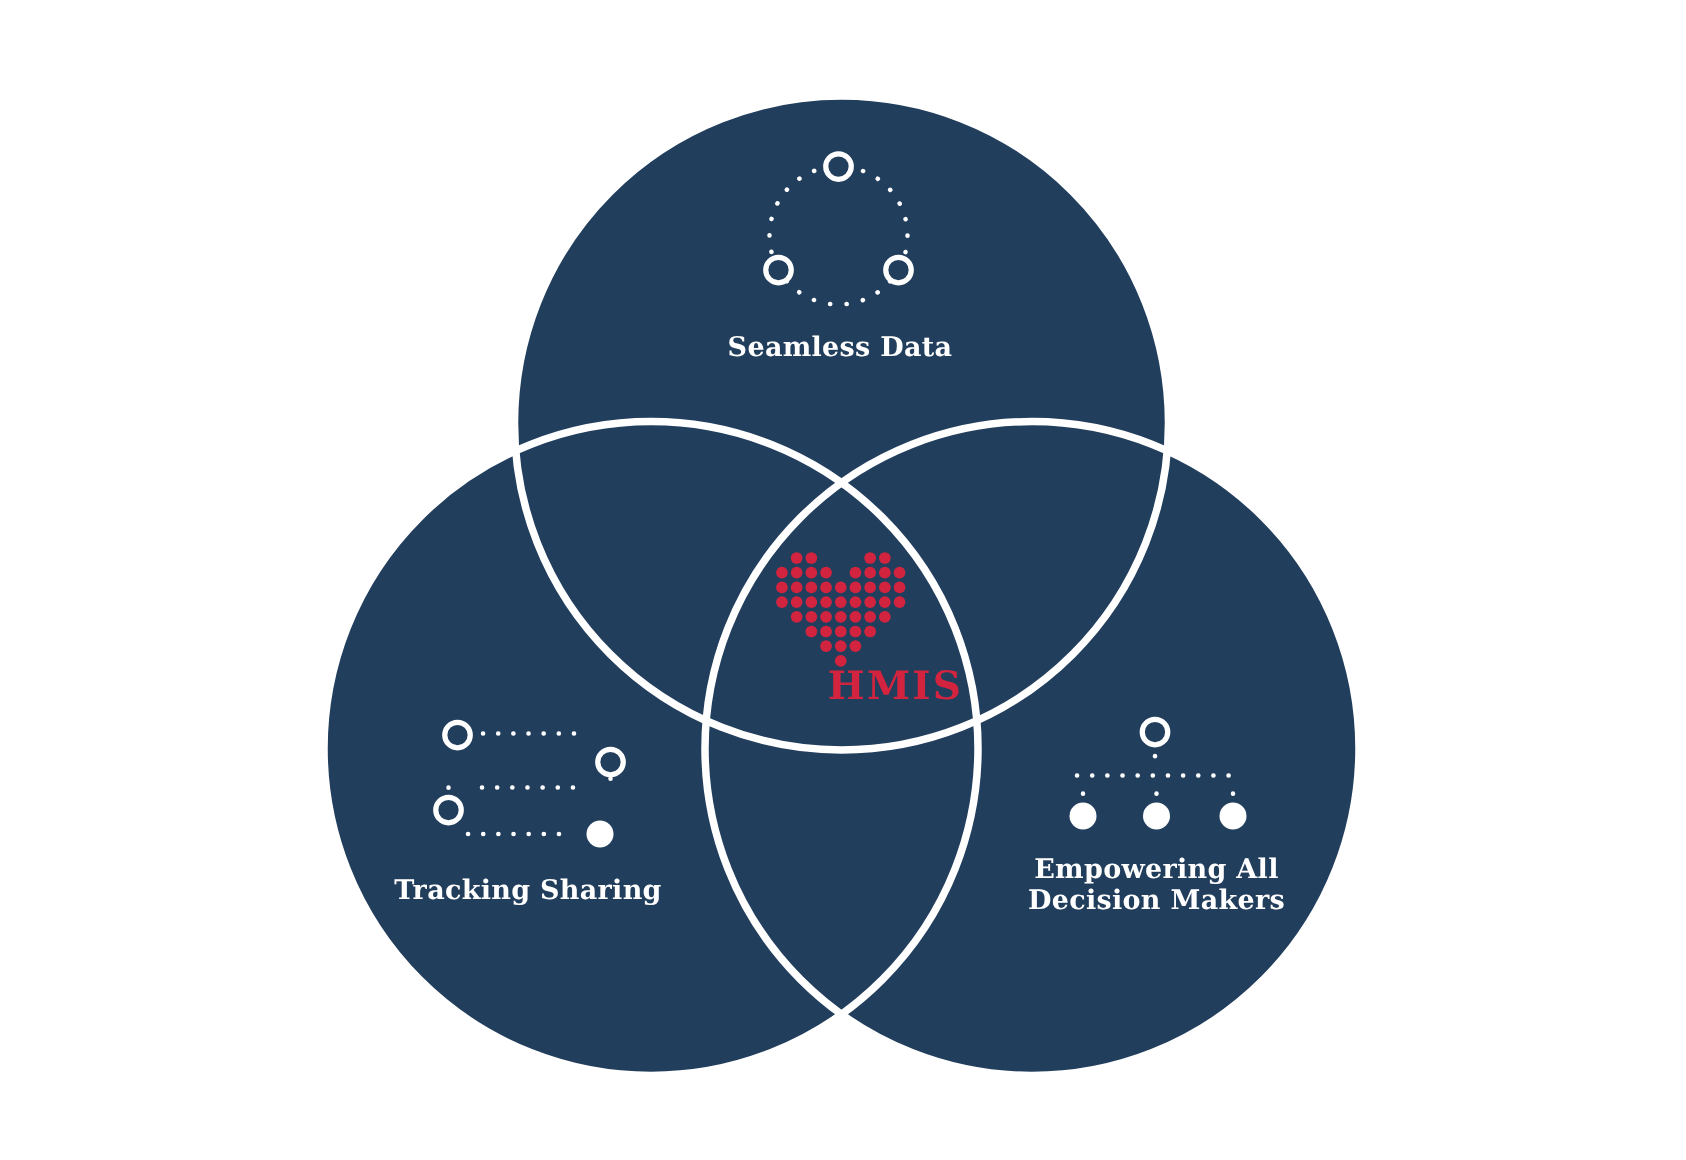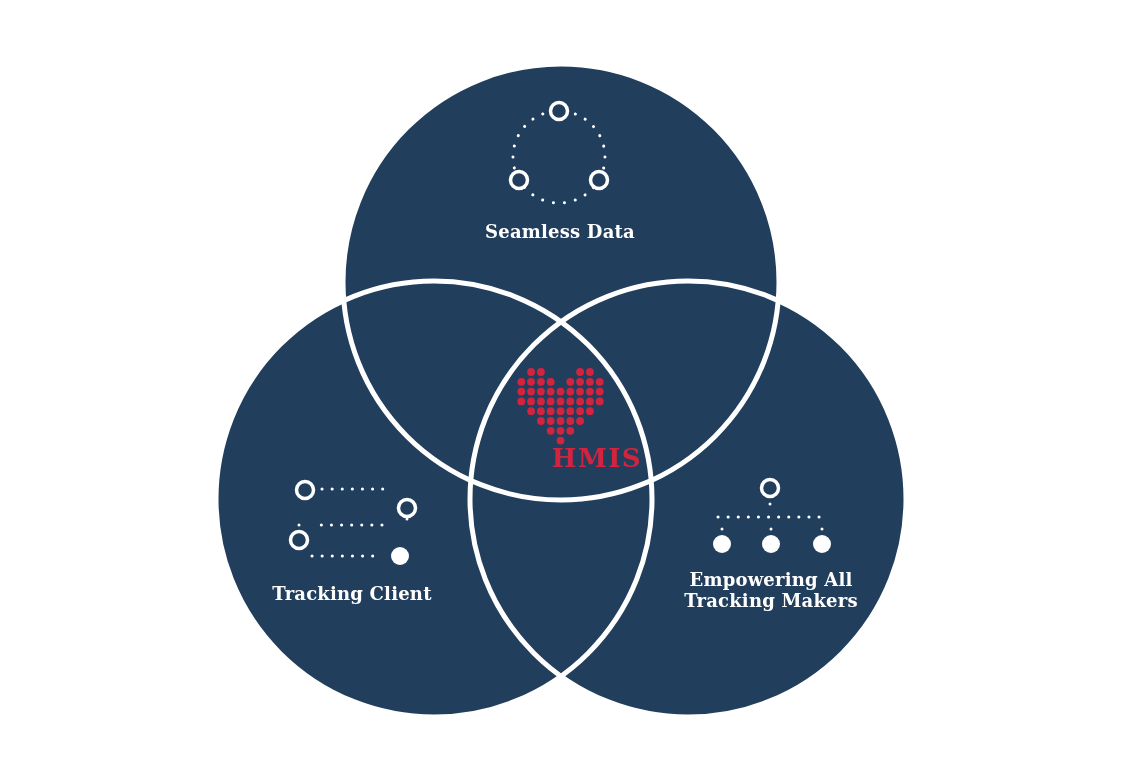--- a/index.html
+++ b/index.html
@@ -149,22 +149,22 @@
         <circle cx="570.3" cy="430.8" r="3.9" class="heart-dot"></circle>
         <circle cx="560.5" cy="440.6" r="3.9" class="heart-dot"></circle>
       </g>
   </svg>
 
   <div class="label" style="left:560px; top:221px;">
     <div>Seamless Data</div>
   </div>
 
   <div class="label" style="left:352px; top:583px;">
-    <div>Tracking Client</div>
+    <div>Tracking Sharing</div>
   </div>
 
   <div class="label" style="left:771px; top:569px;text-align:center;">
     <div>Empowering All</div>
-    <div>Tracking Makers</div>
+    <div>Decision Makers</div>
   </div>
 
   <div class="hmis" style="left:561px; top:443px;margin-left:36px;">HMIS</div>
 </div>
 
 </body></html>

